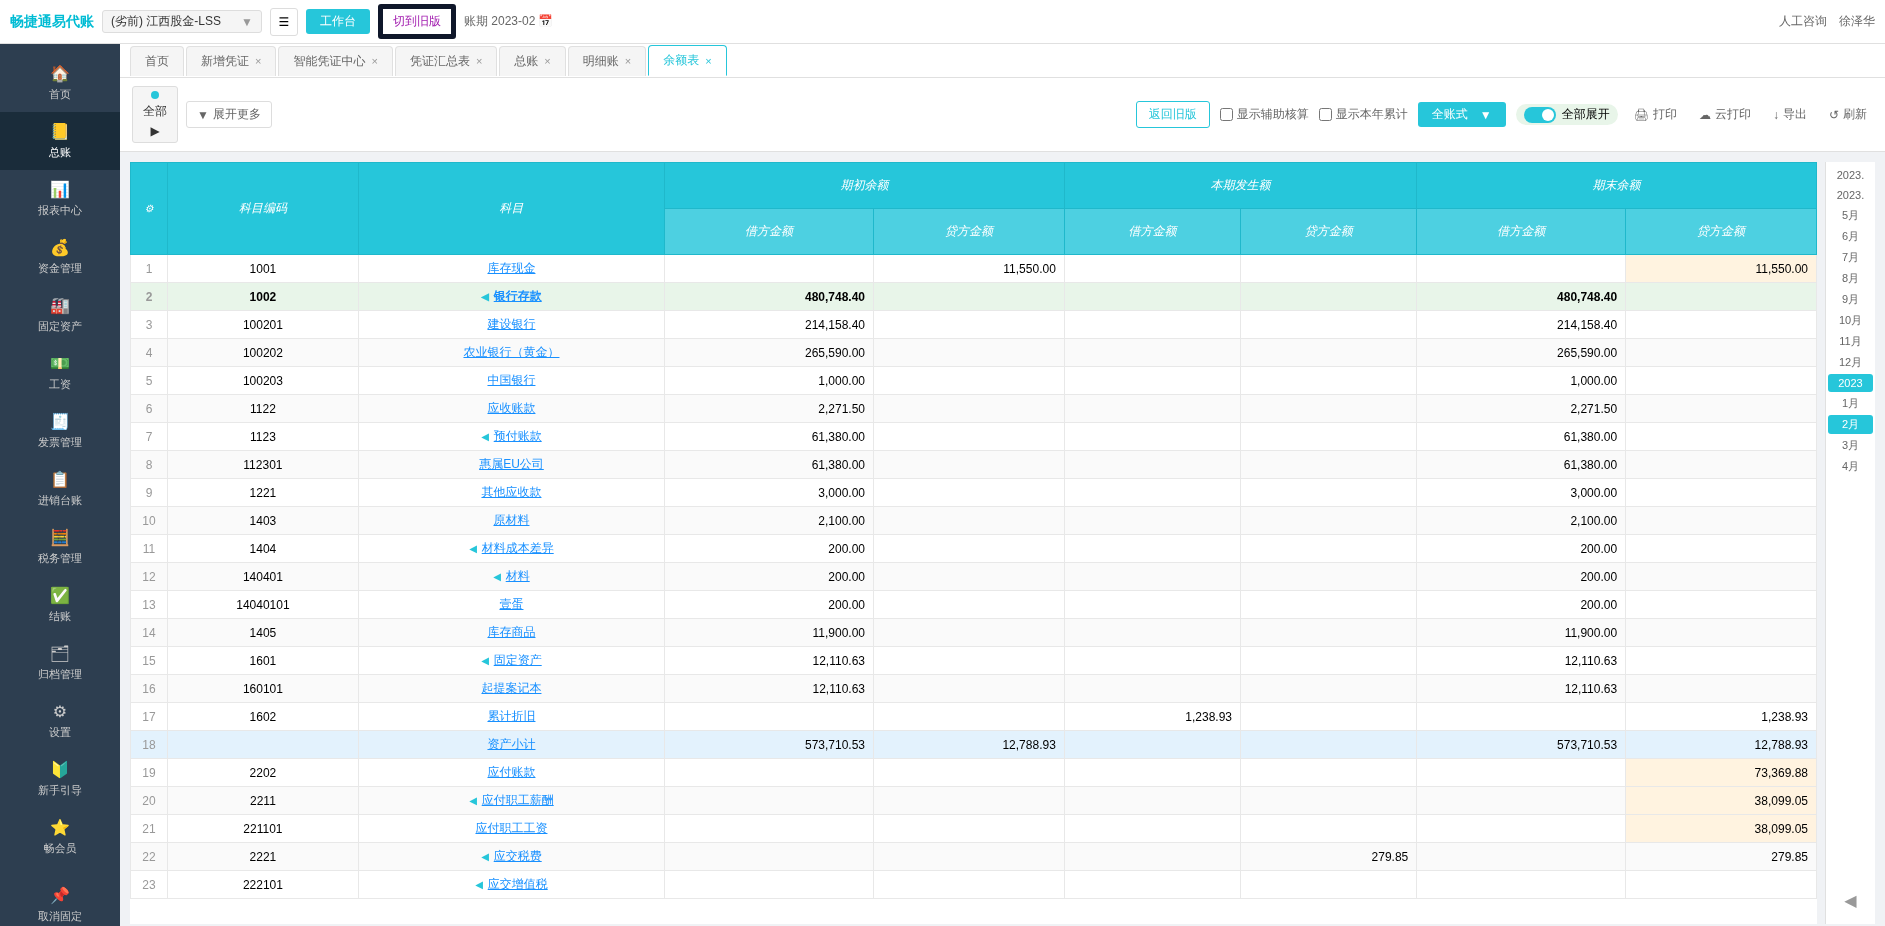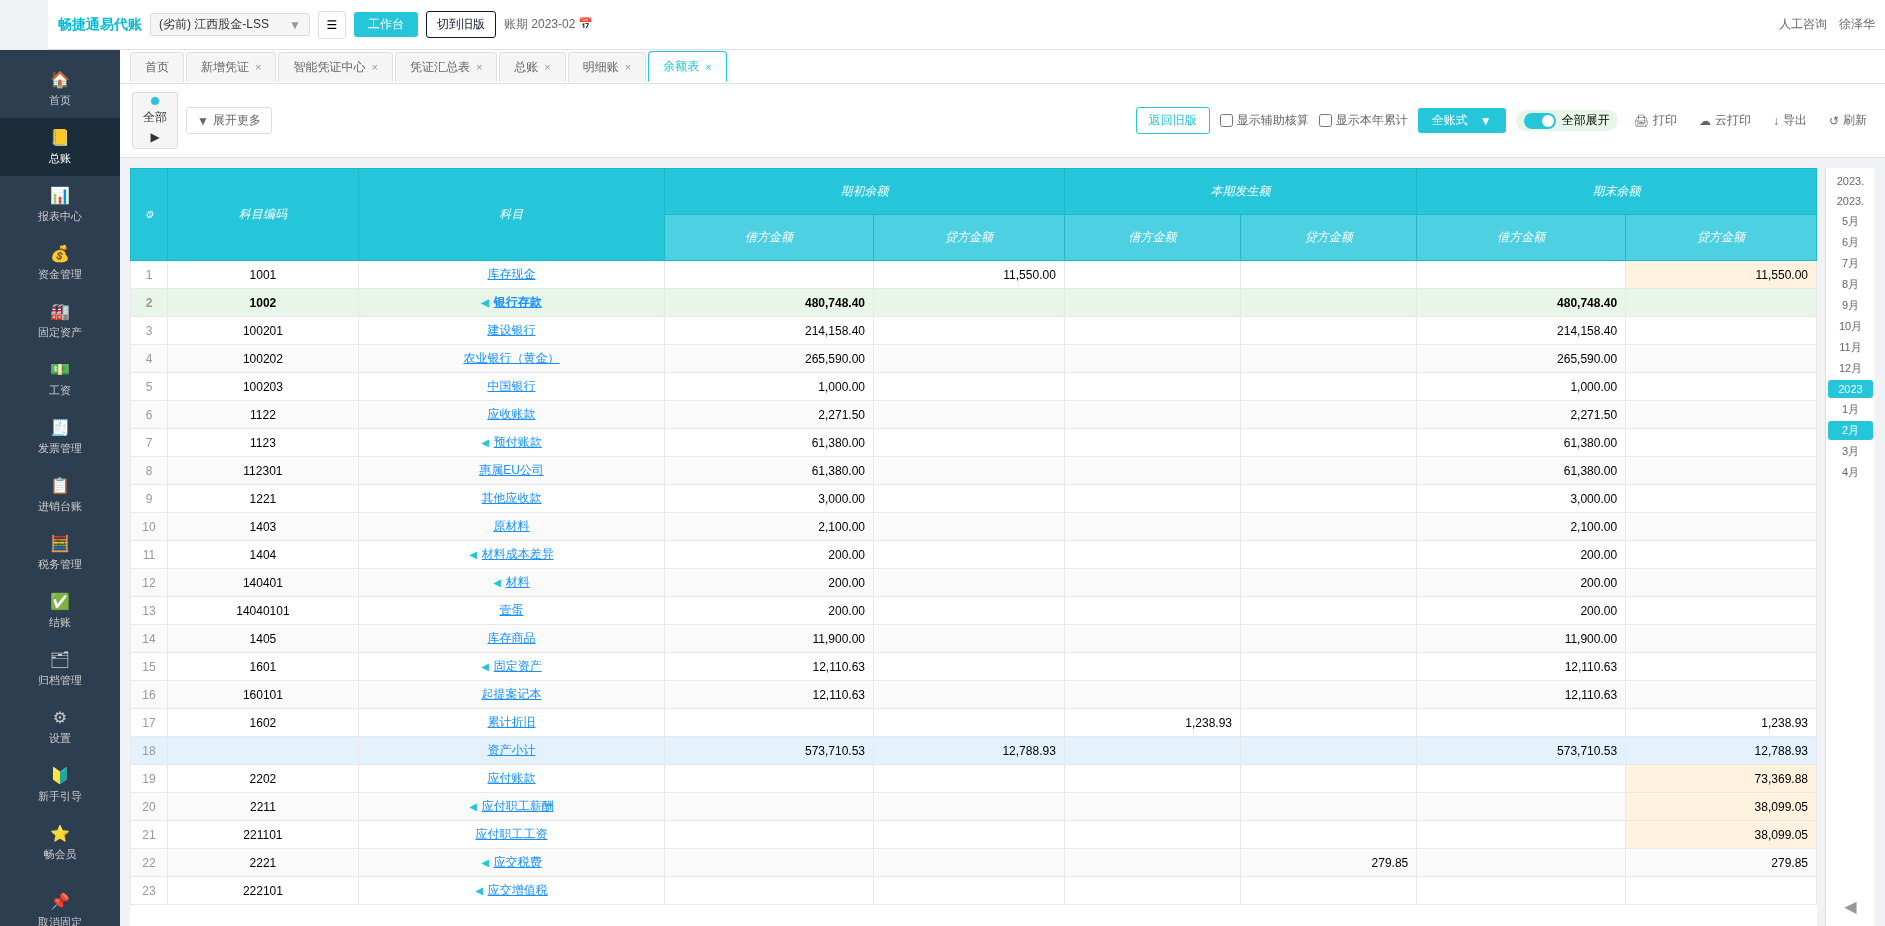--- a/index.html
+++ b/index.html
@@ -1,38 +1,37 @@
 <!DOCTYPE html>
 <html><head>
   <meta charset="utf-8">
   <style>
     * { box-sizing: border-box; margin: 0; padding: 0; font-family: 'Microsoft YaHei', Arial, sans-serif; font-size: 12px; }
     body { background: #f0f2f5; overflow: hidden; }
 
     
     .top-bar {
-      height: 50px;
+      height: 44px;
       background: #fff;
       display: flex;
       align-items: center;
       padding: 0 10px;
       border-bottom: 1px solid #e0e0e0;
       gap: 8px;
-      margin-left: 48px;
     }
     .top-bar-logo { color: #00bcd4; font-weight: bold; font-size: 14px; white-space: nowrap; }
     .company-selector {
       display: flex; align-items: center; gap: 4px;
       background: #f5f5f5; border: 1px solid #ddd; border-radius: 3px;
       padding: 2px 8px; cursor: pointer; color: #333; min-width: 160px;
     }
     .company-selector .arrow { color: #999; margin-left: auto; }
     .icon-btn { width: 28px; height: 28px; border: 1px solid #ddd; border-radius: 3px; display: flex; align-items: center; justify-content: center; cursor: pointer; background: #fff; }
     .workbench-btn { background: #26c6da; color: #fff; border: none; border-radius: 3px; padding: 4px 14px; cursor: pointer; font-size: 12px; }
-    .switch-btn { background: #fff; border: 1px solid #0f172a; color: #0f172a; border-radius: 3px; padding: 4px 10px; cursor: pointer; font-size: 12px; }
+    .switch-btn { background: #fff; border: 5px solid #0f172a; color: #a21caf; border-radius: 3px; padding: 4px 10px; cursor: pointer; font-size: 12px; }
     .period-text { color: #666; font-size: 12px; }
     .top-bar-right { margin-left: auto; display: flex; gap: 12px; color: #666; }
     .top-bar-right span { cursor: pointer; }
 
     
     .layout { display: flex; height: calc(100vh - 36px); }
 
     
     .sidebar {
       width: 120px; background: #2d3e50; color: #fff; flex-shrink: 0;

